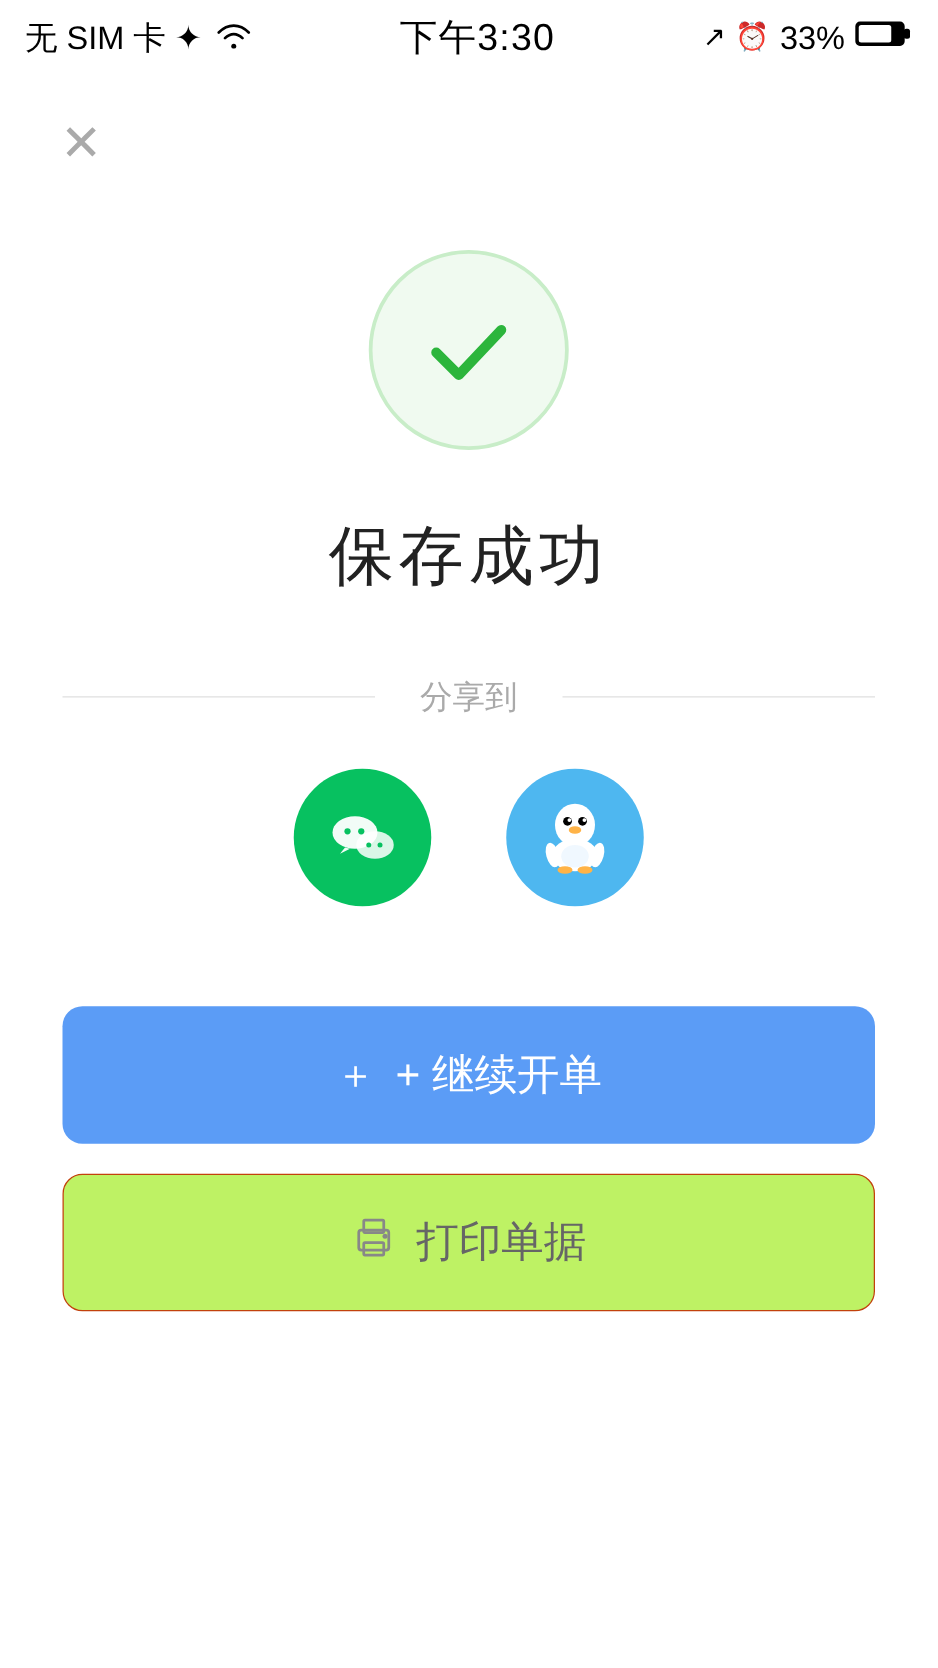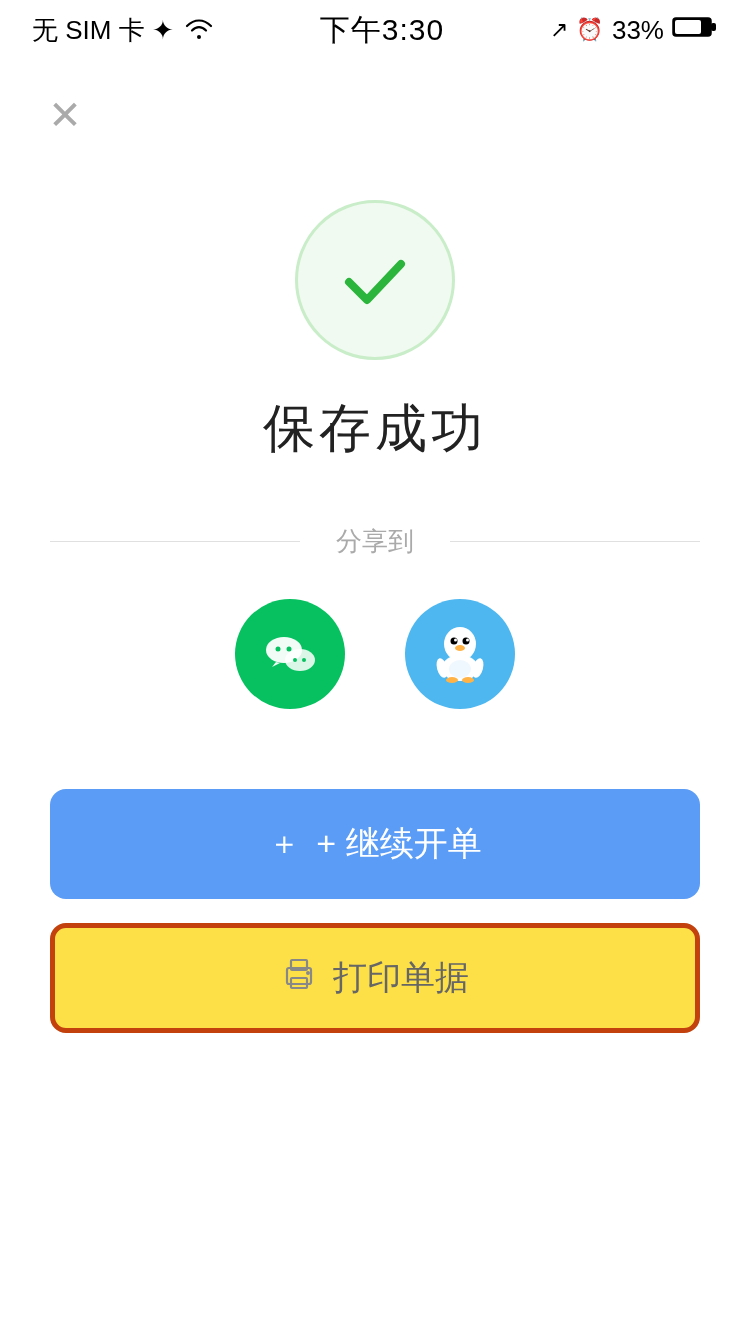--- a/index.html
+++ b/index.html
@@ -14,21 +14,21 @@
     }
 
     
     .status-bar {
       width: 100%;
       height: 60px;
       background: #ffffff;
       display: flex;
       align-items: center;
       justify-content: space-between;
-      padding: 0 32px;
+      padding: 0 20px;
       font-size: 26px;
       color: #000;
     }
     .status-left {
       display: flex;
       align-items: center;
       gap: 10px;
       font-size: 26px;
       font-weight: 400;
     }
@@ -89,21 +89,21 @@
     .check-circle svg {
       width: 80px;
       height: 80px;
     }
 
     
     .success-title {
       font-size: 52px;
       font-weight: 400;
       color: #222222;
-      margin-top: 34px;
+      margin-top: 50px;
       letter-spacing: 4px;
     }
 
     
     .share-divider-area {
       width: 100%;
       display: flex;
       align-items: center;
       margin-top: 60px;
       gap: 36px;
@@ -161,23 +161,23 @@
       display: flex;
       align-items: center;
       justify-content: center;
       gap: 16px;
     }
     .btn-primary {
       background: #5b9cf6;
       color: #ffffff;
     }
     .btn-secondary {
-      background: #fde047;
+      background: #bef264;
       color: #666666;
-      border: 5px solid #c2410c;
+      border: 1px solid #c2410c;
     }
     .btn-icon {
       font-size: 32px;
     }
   </style>
 </head>
 <body>
 
 <div class="status-bar">
   <div class="status-left">

